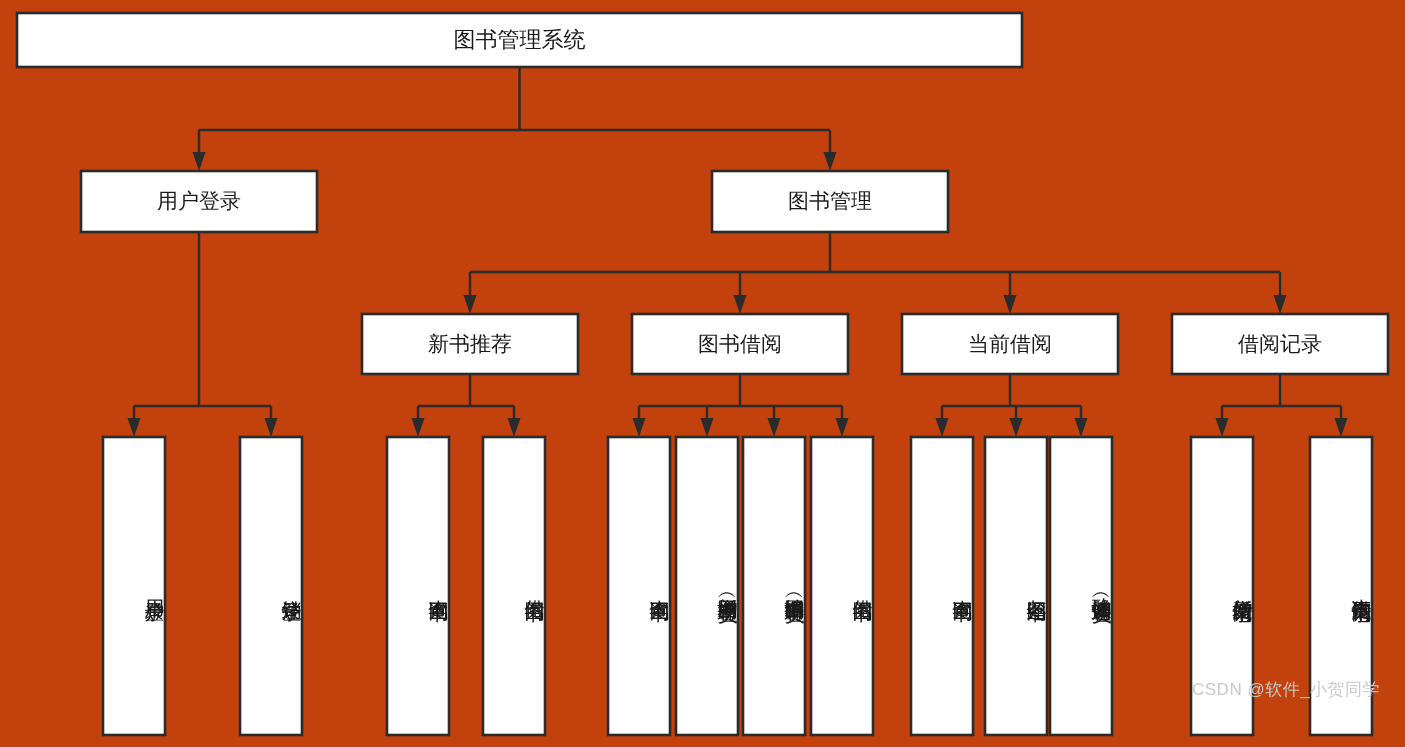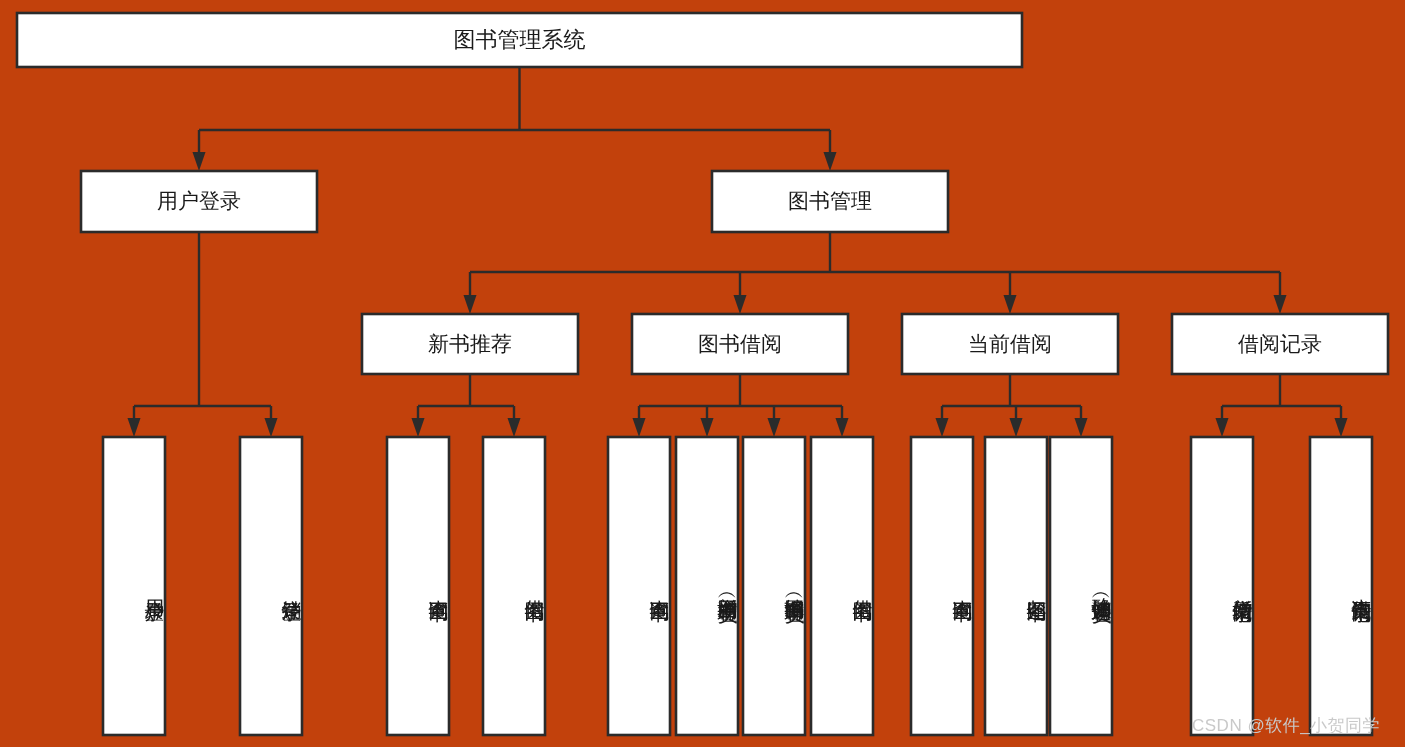--- a/index.html
+++ b/index.html
@@ -183,15 +183,15 @@
       <div class="leaf-label" style="left: 676px; top: 445px; width: 62px; height: 282px;">新增图书（管理员）</div>
       <div class="leaf-label" style="left: 743px; top: 445px; width: 62px; height: 282px;">编辑图书（管理员）</div>
       <div class="leaf-label" style="left: 811px; top: 445px; width: 62px; height: 282px;">借阅图书</div>
       <div class="leaf-label" style="left: 911px; top: 445px; width: 62px; height: 282px;">查询图书</div>
       <div class="leaf-label" style="left: 985px; top: 445px; width: 62px; height: 282px;">归还图书</div>
       <div class="leaf-label" style="left: 1050px; top: 445px; width: 62px; height: 282px;">确认归还（管理员）</div>
       <div class="leaf-label" style="left: 1191px; top: 445px; width: 62px; height: 282px;">新增借阅记录</div>
       <div class="leaf-label" style="left: 1310px; top: 445px; width: 62px; height: 282px;">查询借阅记录</div>
     </div>
 
-  <div class="watermark" style="left:1192px; top:714px;">CSDN @软件_小贺同学</div>
+  <div class="watermark" style="left:1192px; top:678px;">CSDN @软件_小贺同学</div>
 
 </div>
 
 </body></html>

